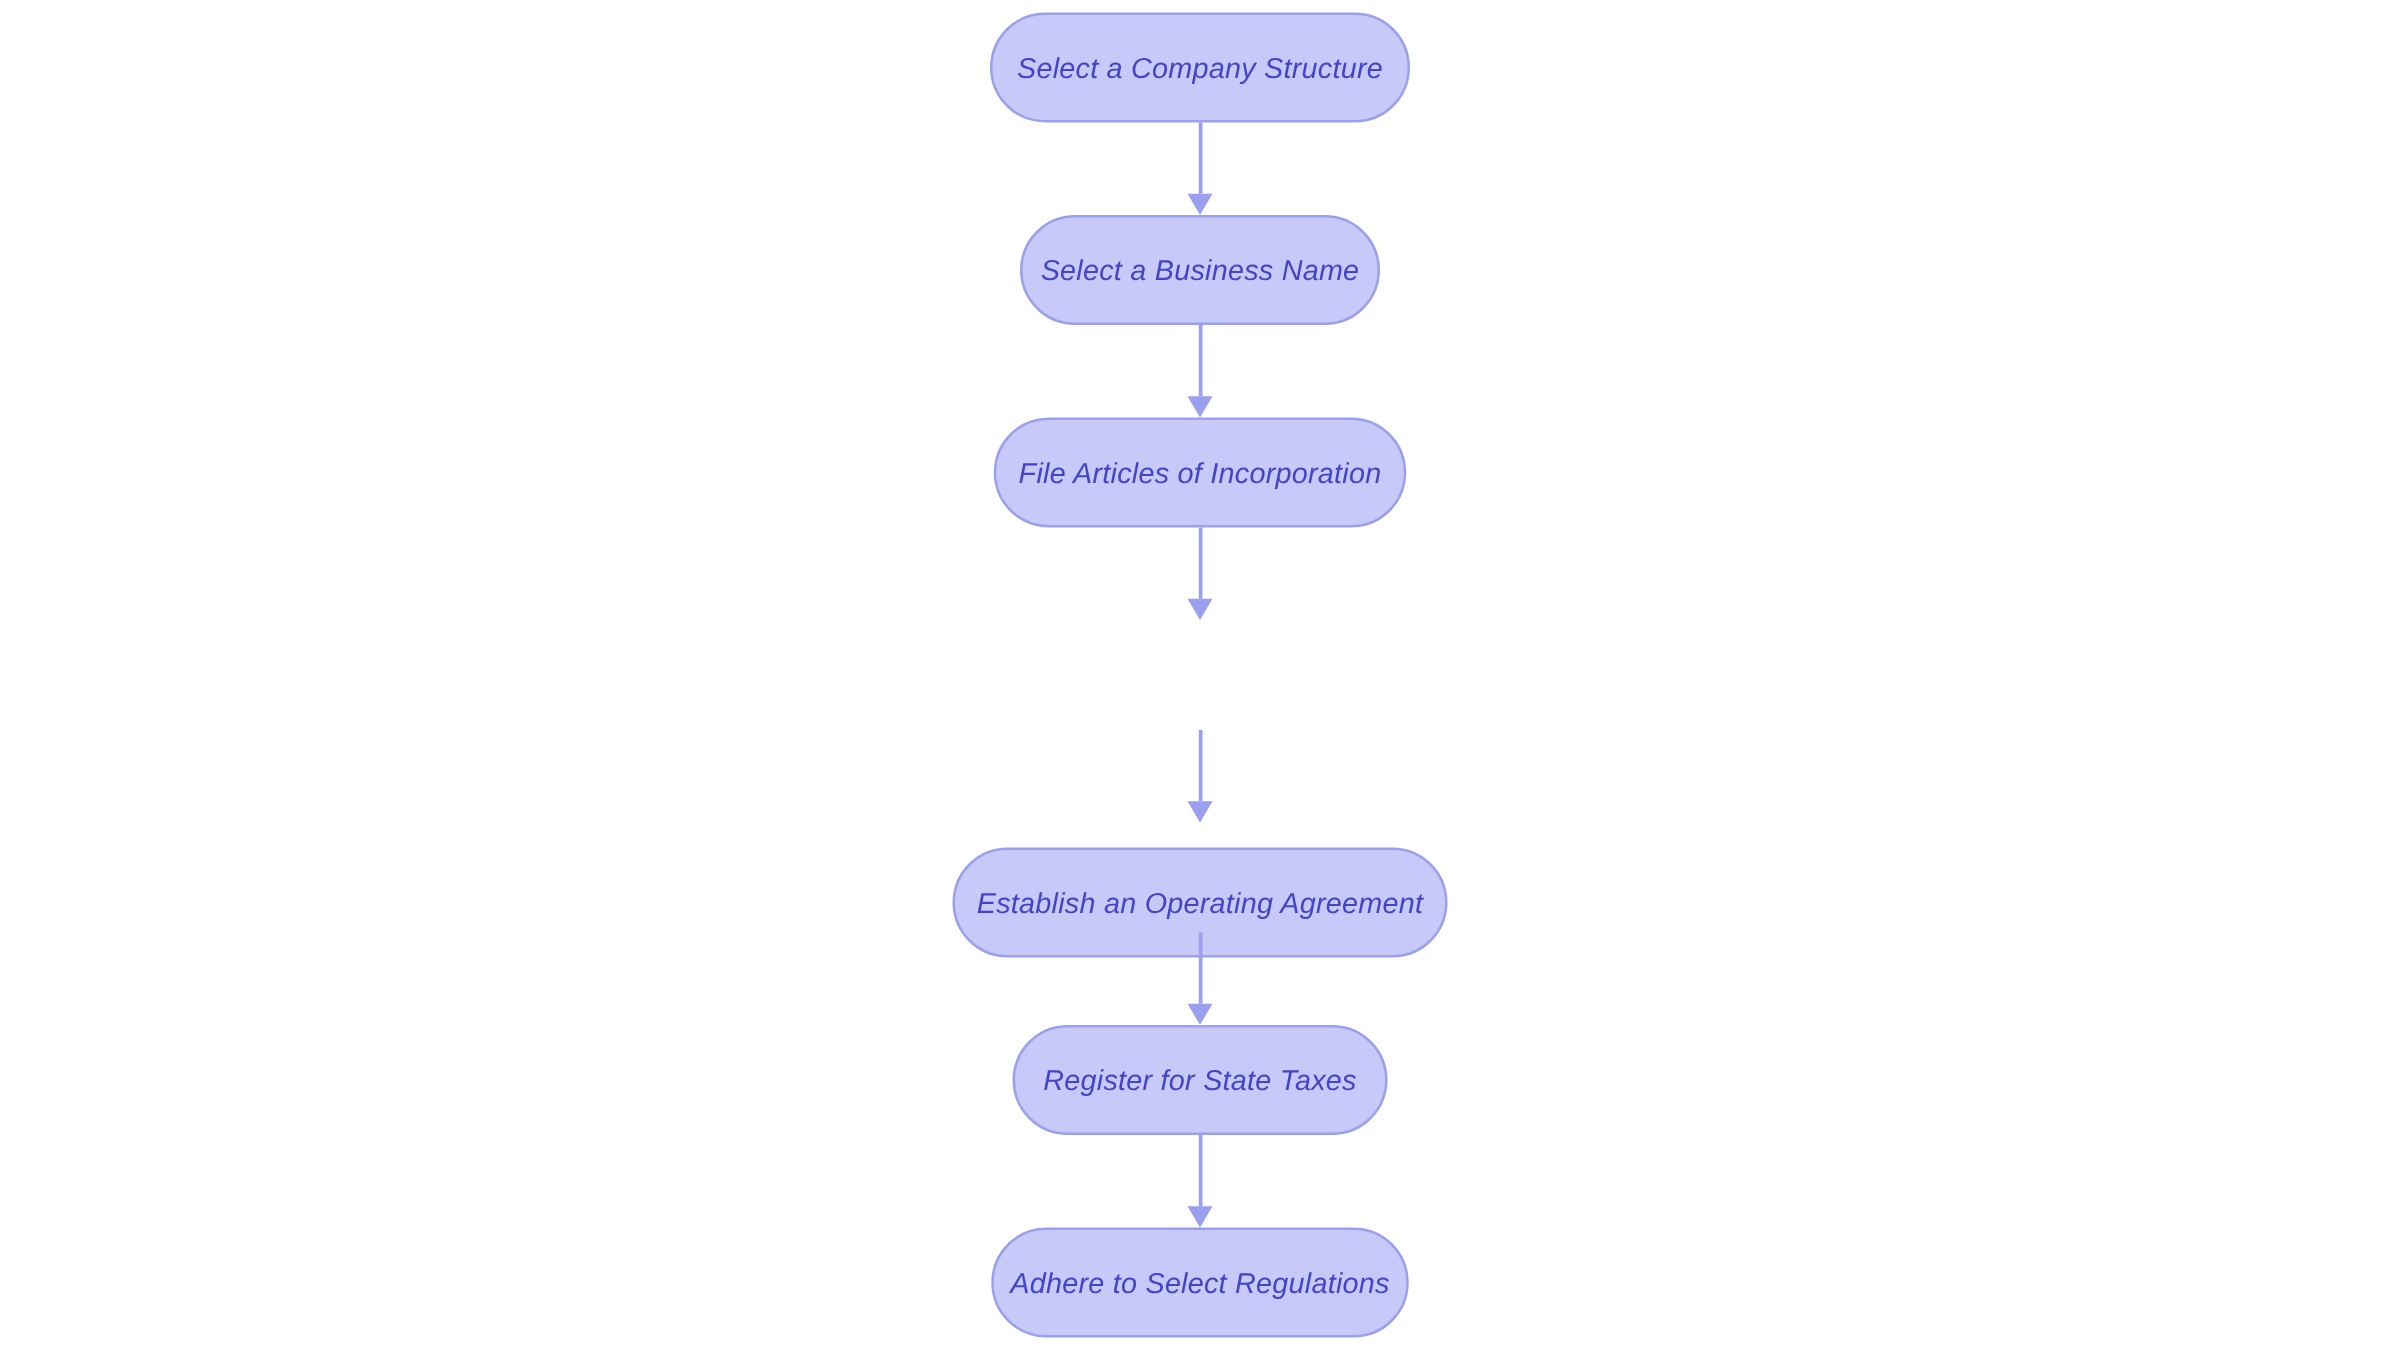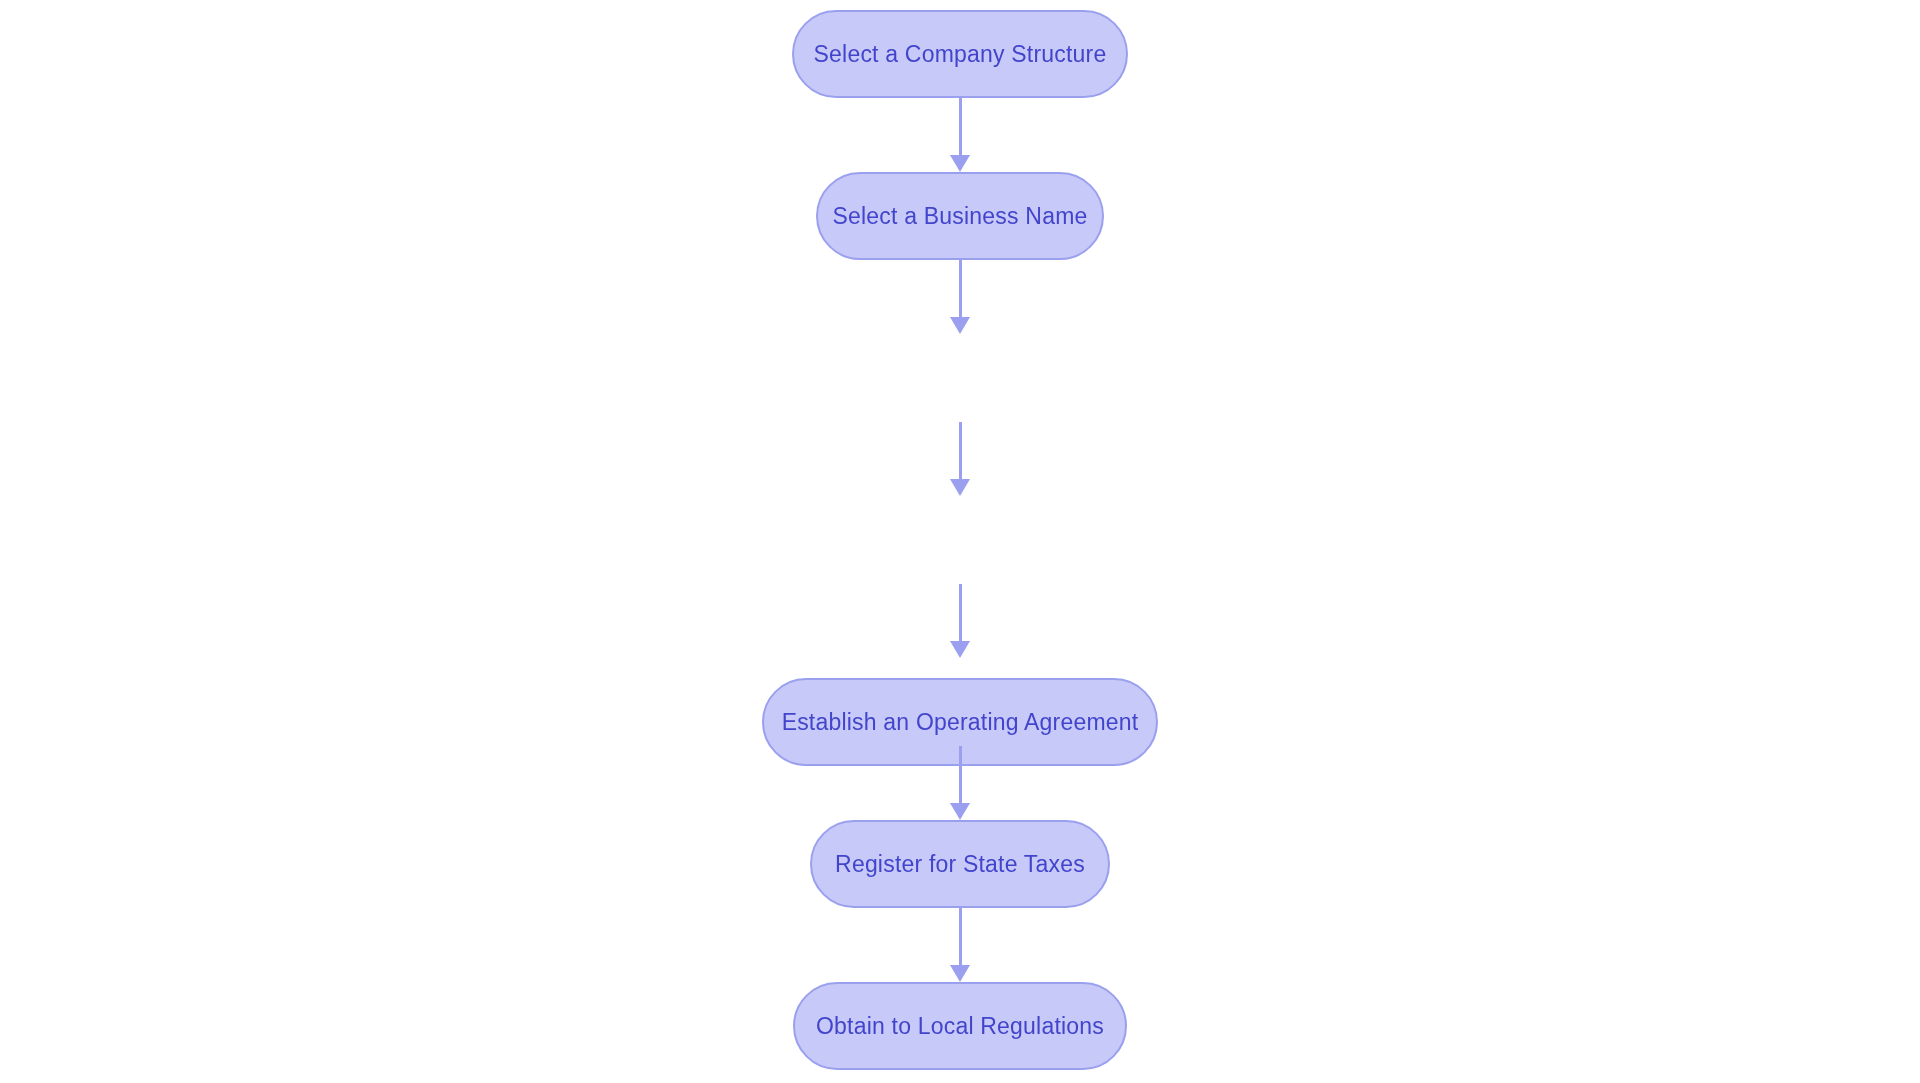--- a/index.html
+++ b/index.html
@@ -11,20 +11,21 @@
   }
   * { box-sizing: border-box; }
   html, body { margin: 0; padding: 0; background: var(--bg); }
   .canvas {
     position: relative;
     width: 1920px;
     height: 1083px;
     background: var(--bg);
     overflow: hidden;
     font-family: "Liberation Sans", "DejaVu Sans", sans-serif;
+    font-style: italic;
   }
   .node {
     position: absolute;
     left: 50%;
     transform: translateX(-50%);
     height: 88px;
     border-radius: 44px;
     background: var(--node-fill);
     border: 2px solid var(--node-border);
     color: var(--node-text);
@@ -89,20 +90,23 @@
 
   <div class="node n2">
     <span>Select a Business Name</span>
   </div>
 
   <div class="arrow a2">
     <div class="arrow-line"></div>
     <div class="arrow-head"></div>
   </div>
 
+  <div class="node n3">
+    <span>File Articles of Incorporation</span>
+  </div>
 
   <div class="arrow a3">
     <div class="arrow-line"></div>
     <div class="arrow-head"></div>
   </div>
 
 
   <div class="arrow a4">
     <div class="arrow-line"></div>
     <div class="arrow-head"></div>
@@ -120,16 +124,16 @@
   <div class="node n6">
     <span>Register for State Taxes</span>
   </div>
 
   <div class="arrow a6">
     <div class="arrow-line"></div>
     <div class="arrow-head"></div>
   </div>
 
   <div class="node n7">
-    <span>Obtain to Local Regulations</span>
+    <span>Adhere to Select Regulations</span>
   </div>
 
 </div>
 
 </body></html>

